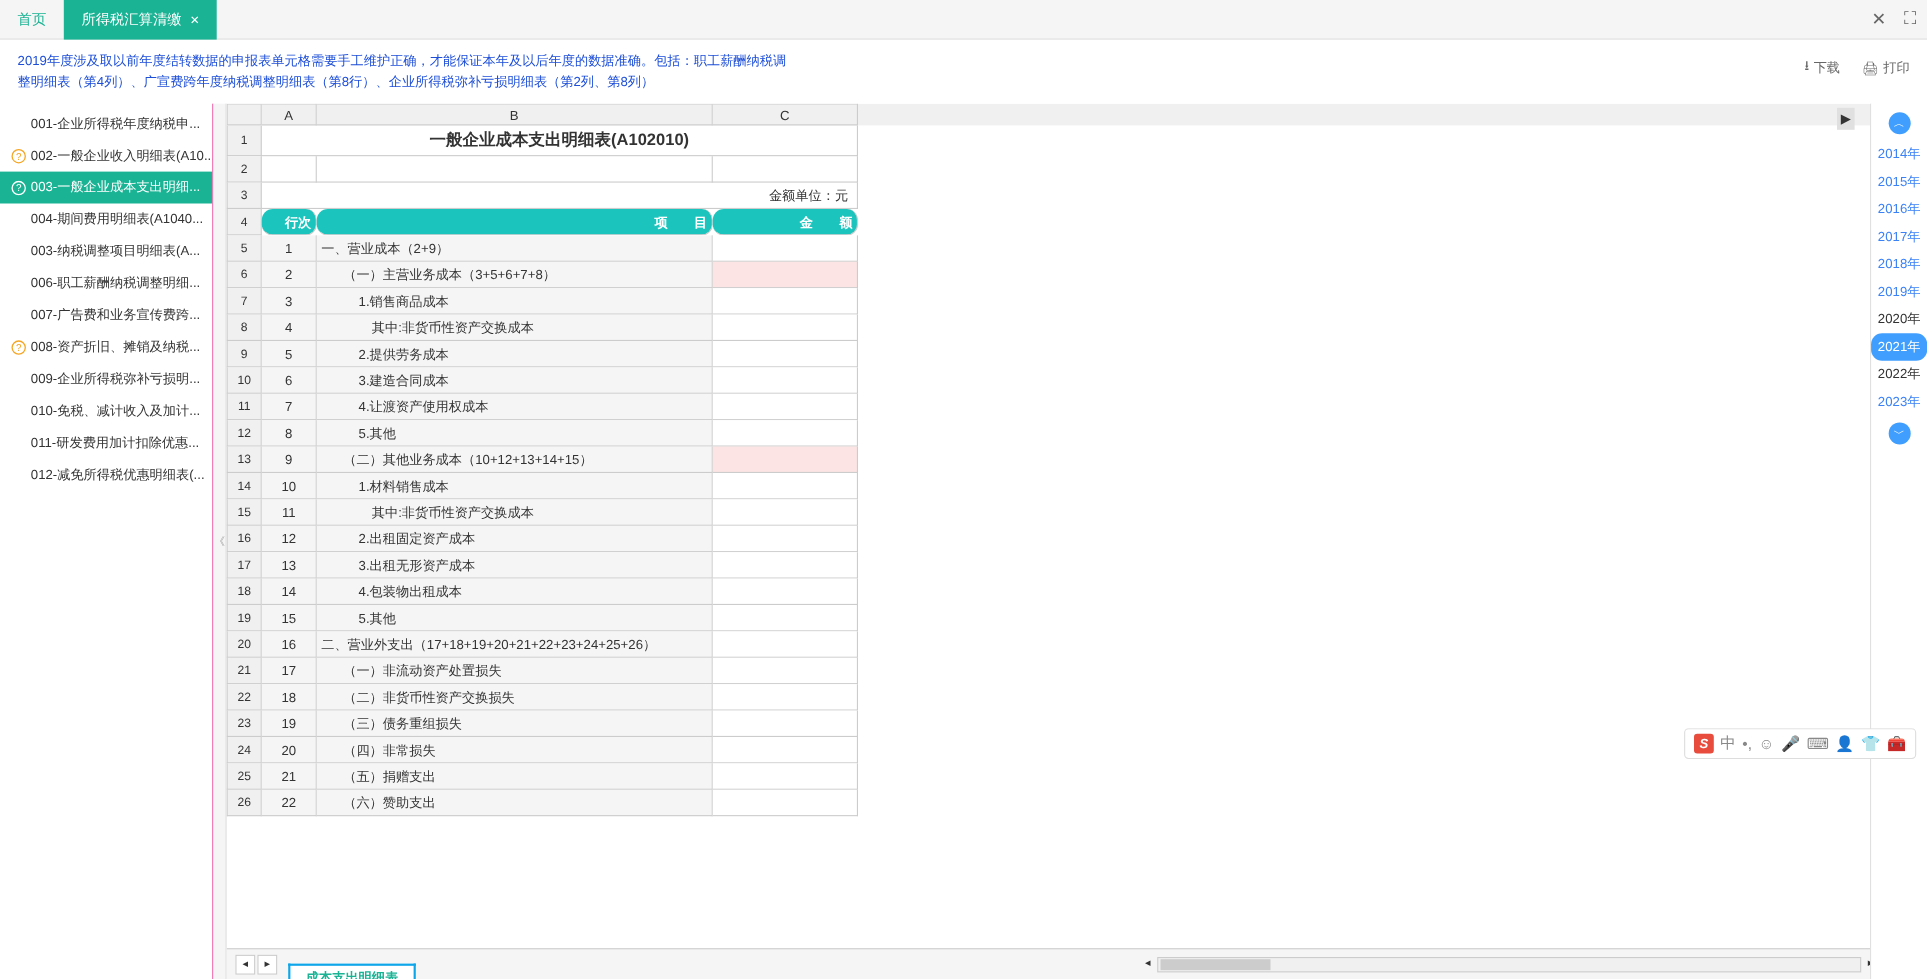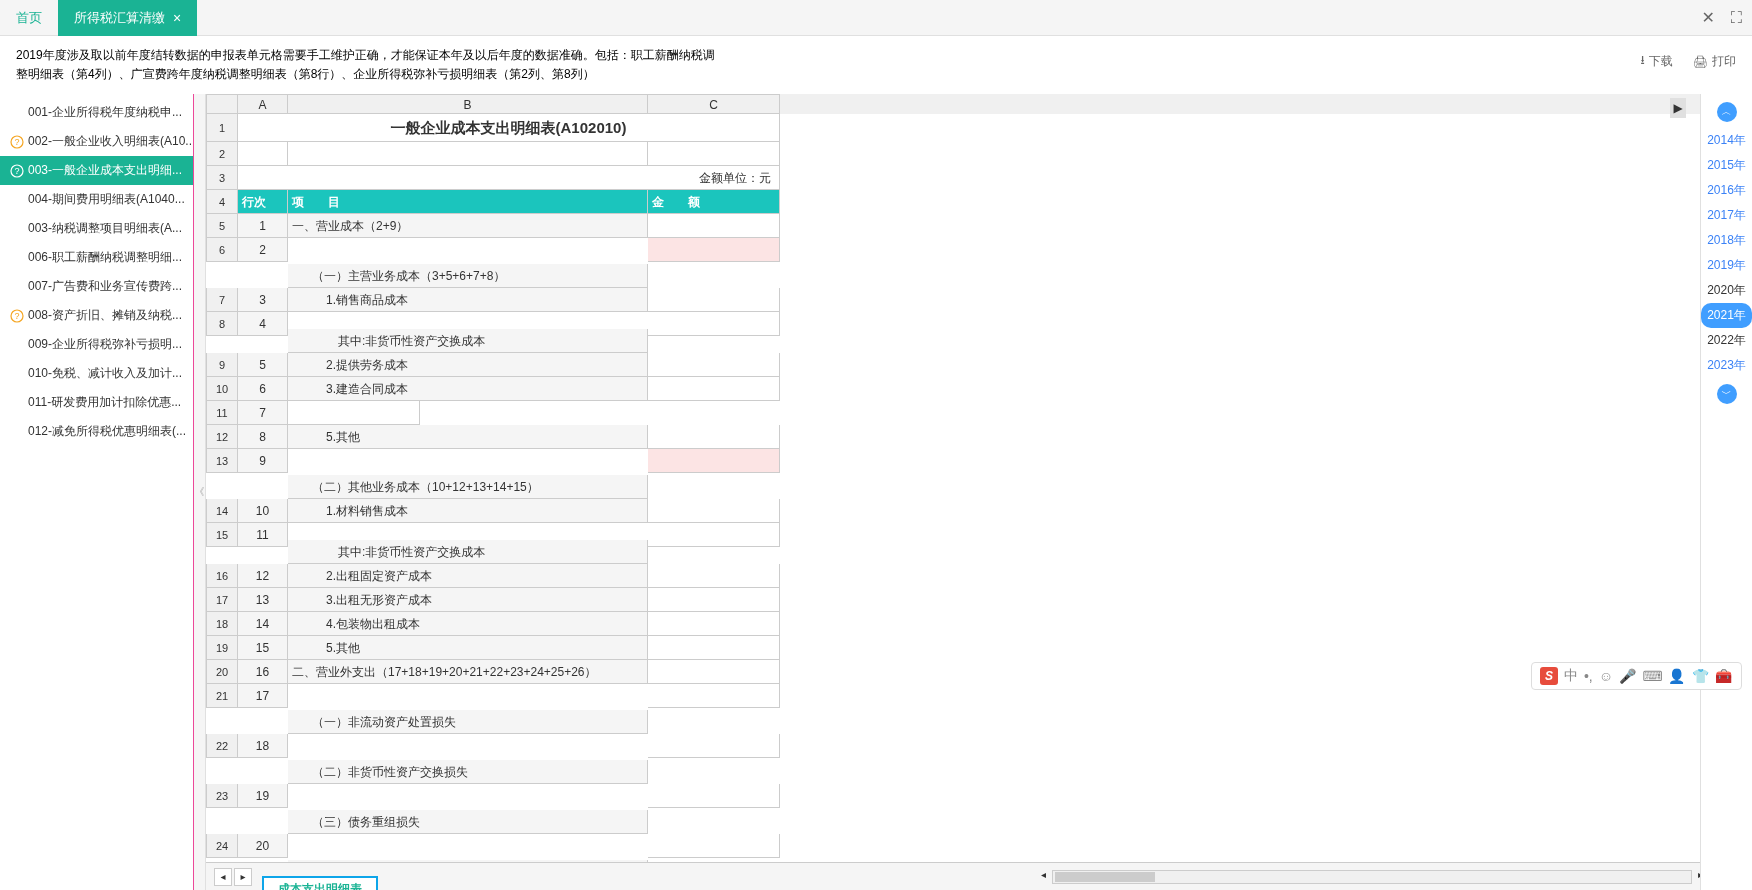--- a/index.html
+++ b/index.html
@@ -8,21 +8,21 @@
     .container { display: flex; flex-direction: column; height: 890px; width: 1752px; }
     
     .tabs-bar { display: flex; align-items: center; height: 36px; border-bottom: 1px solid #e0e0e0; background: #f5f5f5; position: relative; }
     .tab { padding: 0 16px; height: 36px; display: flex; align-items: center; cursor: pointer; color: #1ab394; font-size: 13px; }
     .tab.active { background: #1ab394; color: #fff; }
     .tab .close { margin-left: 8px; font-size: 14px; cursor: pointer; }
     .tabs-right { position: absolute; right: 10px; display: flex; align-items: center; gap: 16px; }
     .tabs-right .icon-btn { cursor: pointer; font-size: 16px; color: #666; }
     
     .notice-bar { display: flex; align-items: flex-start; padding: 10px 16px; min-height: 50px; }
-    .notice-text { color: #000000; font-size: 12px; line-height: 1.6; flex: 1; max-width: 700px; }
+    .notice-text { color: #1d4ed8; font-size: 12px; line-height: 1.6; flex: 1; max-width: 700px; }
     .toolbar-right { margin-left: auto; display: flex; gap: 20px; align-items: center; padding-top: 5px; }
     .tool-btn { display: flex; align-items: center; gap: 4px; cursor: pointer; color: #666; }
     
     .main-area { display: flex; flex: 1; overflow: hidden; position: relative; }
     
     .sidebar { width: 194px; border-right: 1px solid #ec4899; overflow-y: auto; padding: 4px 0; }
     .sidebar-item { padding: 6px 10px; cursor: pointer; white-space: nowrap; overflow: hidden; text-overflow: ellipsis; display: flex; align-items: center; gap: 4px; font-size: 12px; }
     .sidebar-item.active { background: #1ab394; color: #fff; }
     .sidebar-item.active .q-icon svg circle { stroke: #fff; }
     .sidebar-item.active .q-icon svg text { fill: #fff; }
@@ -41,28 +41,28 @@
     .col-B { width: 360px; }
     .col-C { width: 132px; }
     
     .sheet-row { display: flex; }
     .row-header { width: 32px; height: 24px; border: 1px solid #ccc; border-top: none; text-align: center; line-height: 24px; background: #f0f0f0; flex-shrink: 0; font-size: 11px; }
     .cell { height: 24px; border: 1px solid #ccc; border-left: none; border-top: none; line-height: 24px; padding: 0 4px; overflow: hidden; white-space: nowrap; flex-shrink: 0; }
     
     .title-row .cell-merged { width: 542px; height: 28px; line-height: 28px; text-align: center; font-size: 15px; font-weight: bold; }
     .unit-row .cell-merged { width: 542px; text-align: right; padding-right: 8px; }
     
-    .header-cell { background: #1bc5bd; color: #fff; text-align: left; font-weight: bold; }
+    .header-cell { background: #1bc5bd; color: #fff; text-align: right; font-weight: bold; border-radius: 10px; }
     .pink-cell { background: #fce4e4; }
     .data-cell { background: #fff; }
     .gray-cell { background: #f5f5f5; }
     
-    .indent-1 { padding-left: 24px; margin-top: 26px; }
+    .indent-1 { padding-left: 24px; }
     .indent-2 { padding-left: 38px; }
-    .indent-3 { padding-left: 50px; margin-top: 17px; }
+    .indent-3 { padding-left: 50px; }
     
     .sheet-tabs { display: flex; align-items: center; height: 28px; border-top: 1px solid #ccc; background: #f5f5f5; padding: 0 8px; }
     .nav-arrows { display: flex; gap: 2px; margin-right: 10px; }
     .nav-arrow { width: 18px; height: 18px; border: 1px solid #ccc; background: #fff; text-align: center; line-height: 16px; cursor: pointer; font-size: 10px; }
     .sheet-tab { padding: 3px 14px; border: 2px solid #0ea5e9; background: #fff; cursor: pointer; font-size: 12px; position: relative; top: 12px; }
     .sheet-tab.active { border-bottom: 1px solid #fff; font-weight: bold; color: #1ab394; }
     .hscroll { margin-left: auto; width: 640px; height: 14px; border: 1px solid #ccc; position: relative; background: #f0f0f0; }
     .hscroll-thumb { position: absolute; left: 2px; width: 100px; height: 10px; top: 1px; background: #ccc; }
     
     .year-panel { width: 52px; border-left: 1px solid #e0e0e0; display: flex; flex-direction: column; align-items: center; gap: 6px; padding: 8px 0; }
@@ -238,20 +238,21 @@
           </div>
           <div class="sheet-row">
             <div class="row-header">10</div>
             <div class="cell col-A gray-cell" style="text-align:center">6</div>
             <div class="cell col-B gray-cell indent-2">3.建造合同成本</div>
             <div class="cell col-C data-cell"></div>
           </div>
           <div class="sheet-row">
             <div class="row-header">11</div>
             <div class="cell col-A gray-cell" style="text-align:center">7</div>
+            <div class="cell col-B gray-cell indent-2">4.让渡资产使用权成本</div>
             <div class="cell col-C data-cell"></div>
           </div>
           <div class="sheet-row">
             <div class="row-header">12</div>
             <div class="cell col-A gray-cell" style="text-align:center">8</div>
             <div class="cell col-B gray-cell indent-2">5.其他</div>
             <div class="cell col-C data-cell"></div>
           </div>
           <div class="sheet-row">
             <div class="row-header">13</div>

